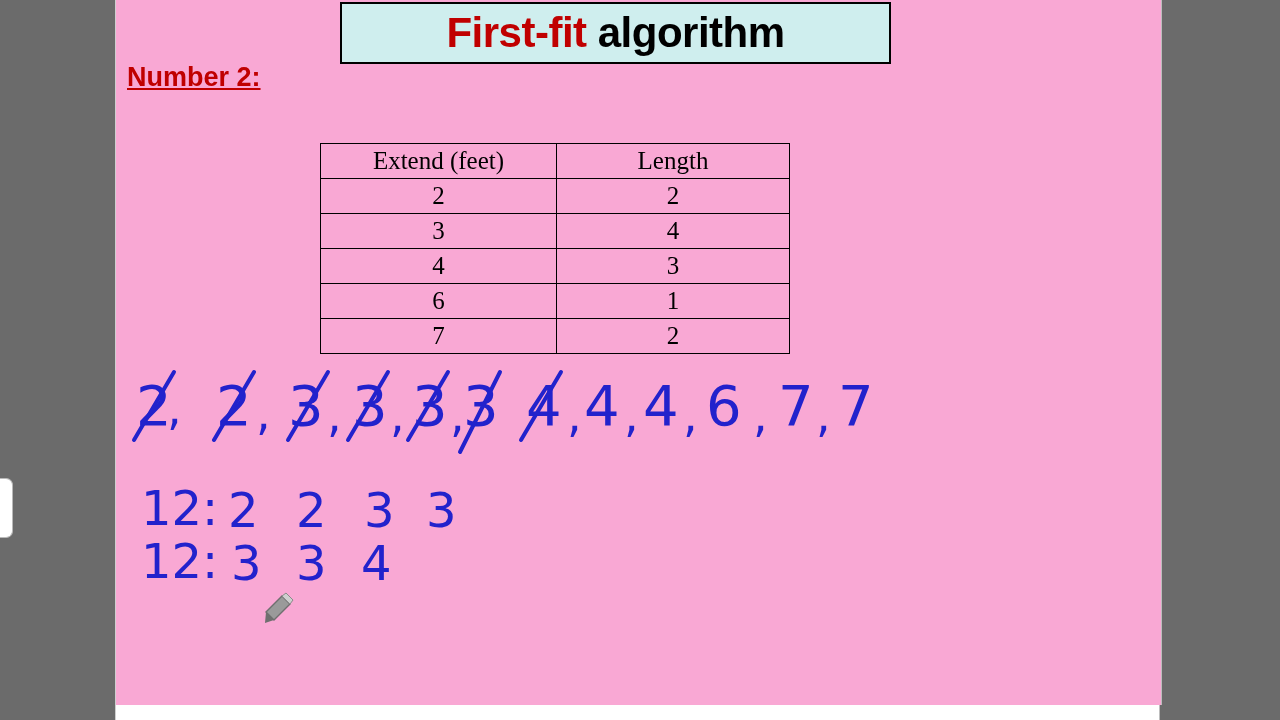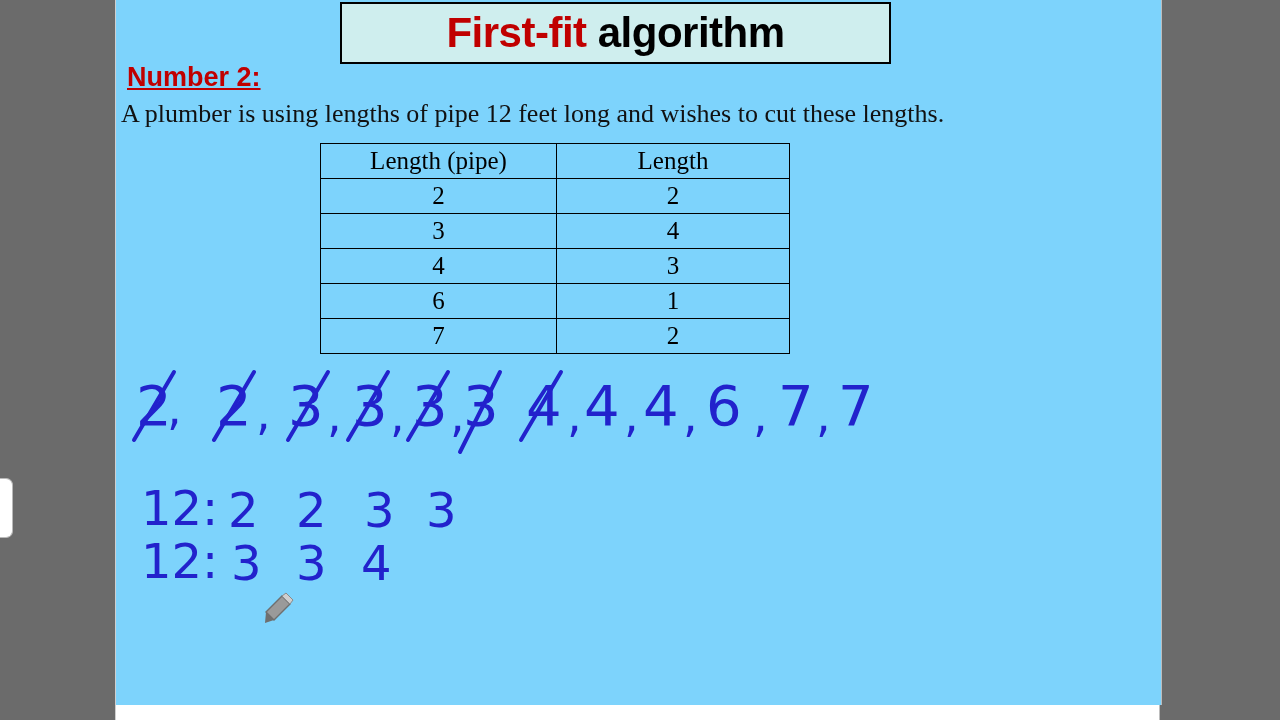--- a/index.html
+++ b/index.html
@@ -16,21 +16,21 @@
     height: 720px;
     background: #6b6b6b;
     font-family: "Liberation Serif", serif;
   }
   .page {
     position: absolute;
     left: 115px;
     top: 0;
     width: 1045px;
     height: 705px;
-    background: #7dd3fc;
+    background: #f9a8d4;
     border-left: 1px solid #cfcfcf;
     border-right: 1px solid #bdbdbd;
     overflow: hidden;
   }
   
   .left-nub {
     position: absolute;
     left: 0;
     top: 478px;
     width: 12px;
@@ -167,26 +167,25 @@
   <div class="left-nub"></div>
 
   <div class="page">
 
     <div class="title-box">
       <div class="title-text"><span class="red">First-fit</span><span> algorithm</span></div>
     </div>
 
     <div class="example-label">Number 2:</div>
 
-    <div class="prompt">A plumber is using lengths of pipe 12 feet long and wishes to cut these lengths.</div>
 
     <table class="tbl">
       <tbody>
           <tr>
-        <th class="c1">Length (pipe)</th>
+        <th class="c1">Extend (feet)</th>
         <th class="c2">Length</th>
       </tr>
       <tr>
         <td class="c1">2</td>
         <td class="c2">2</td>
       </tr>
       <tr>
         <td class="c1">3</td>
         <td class="c2">4</td>
       </tr>

